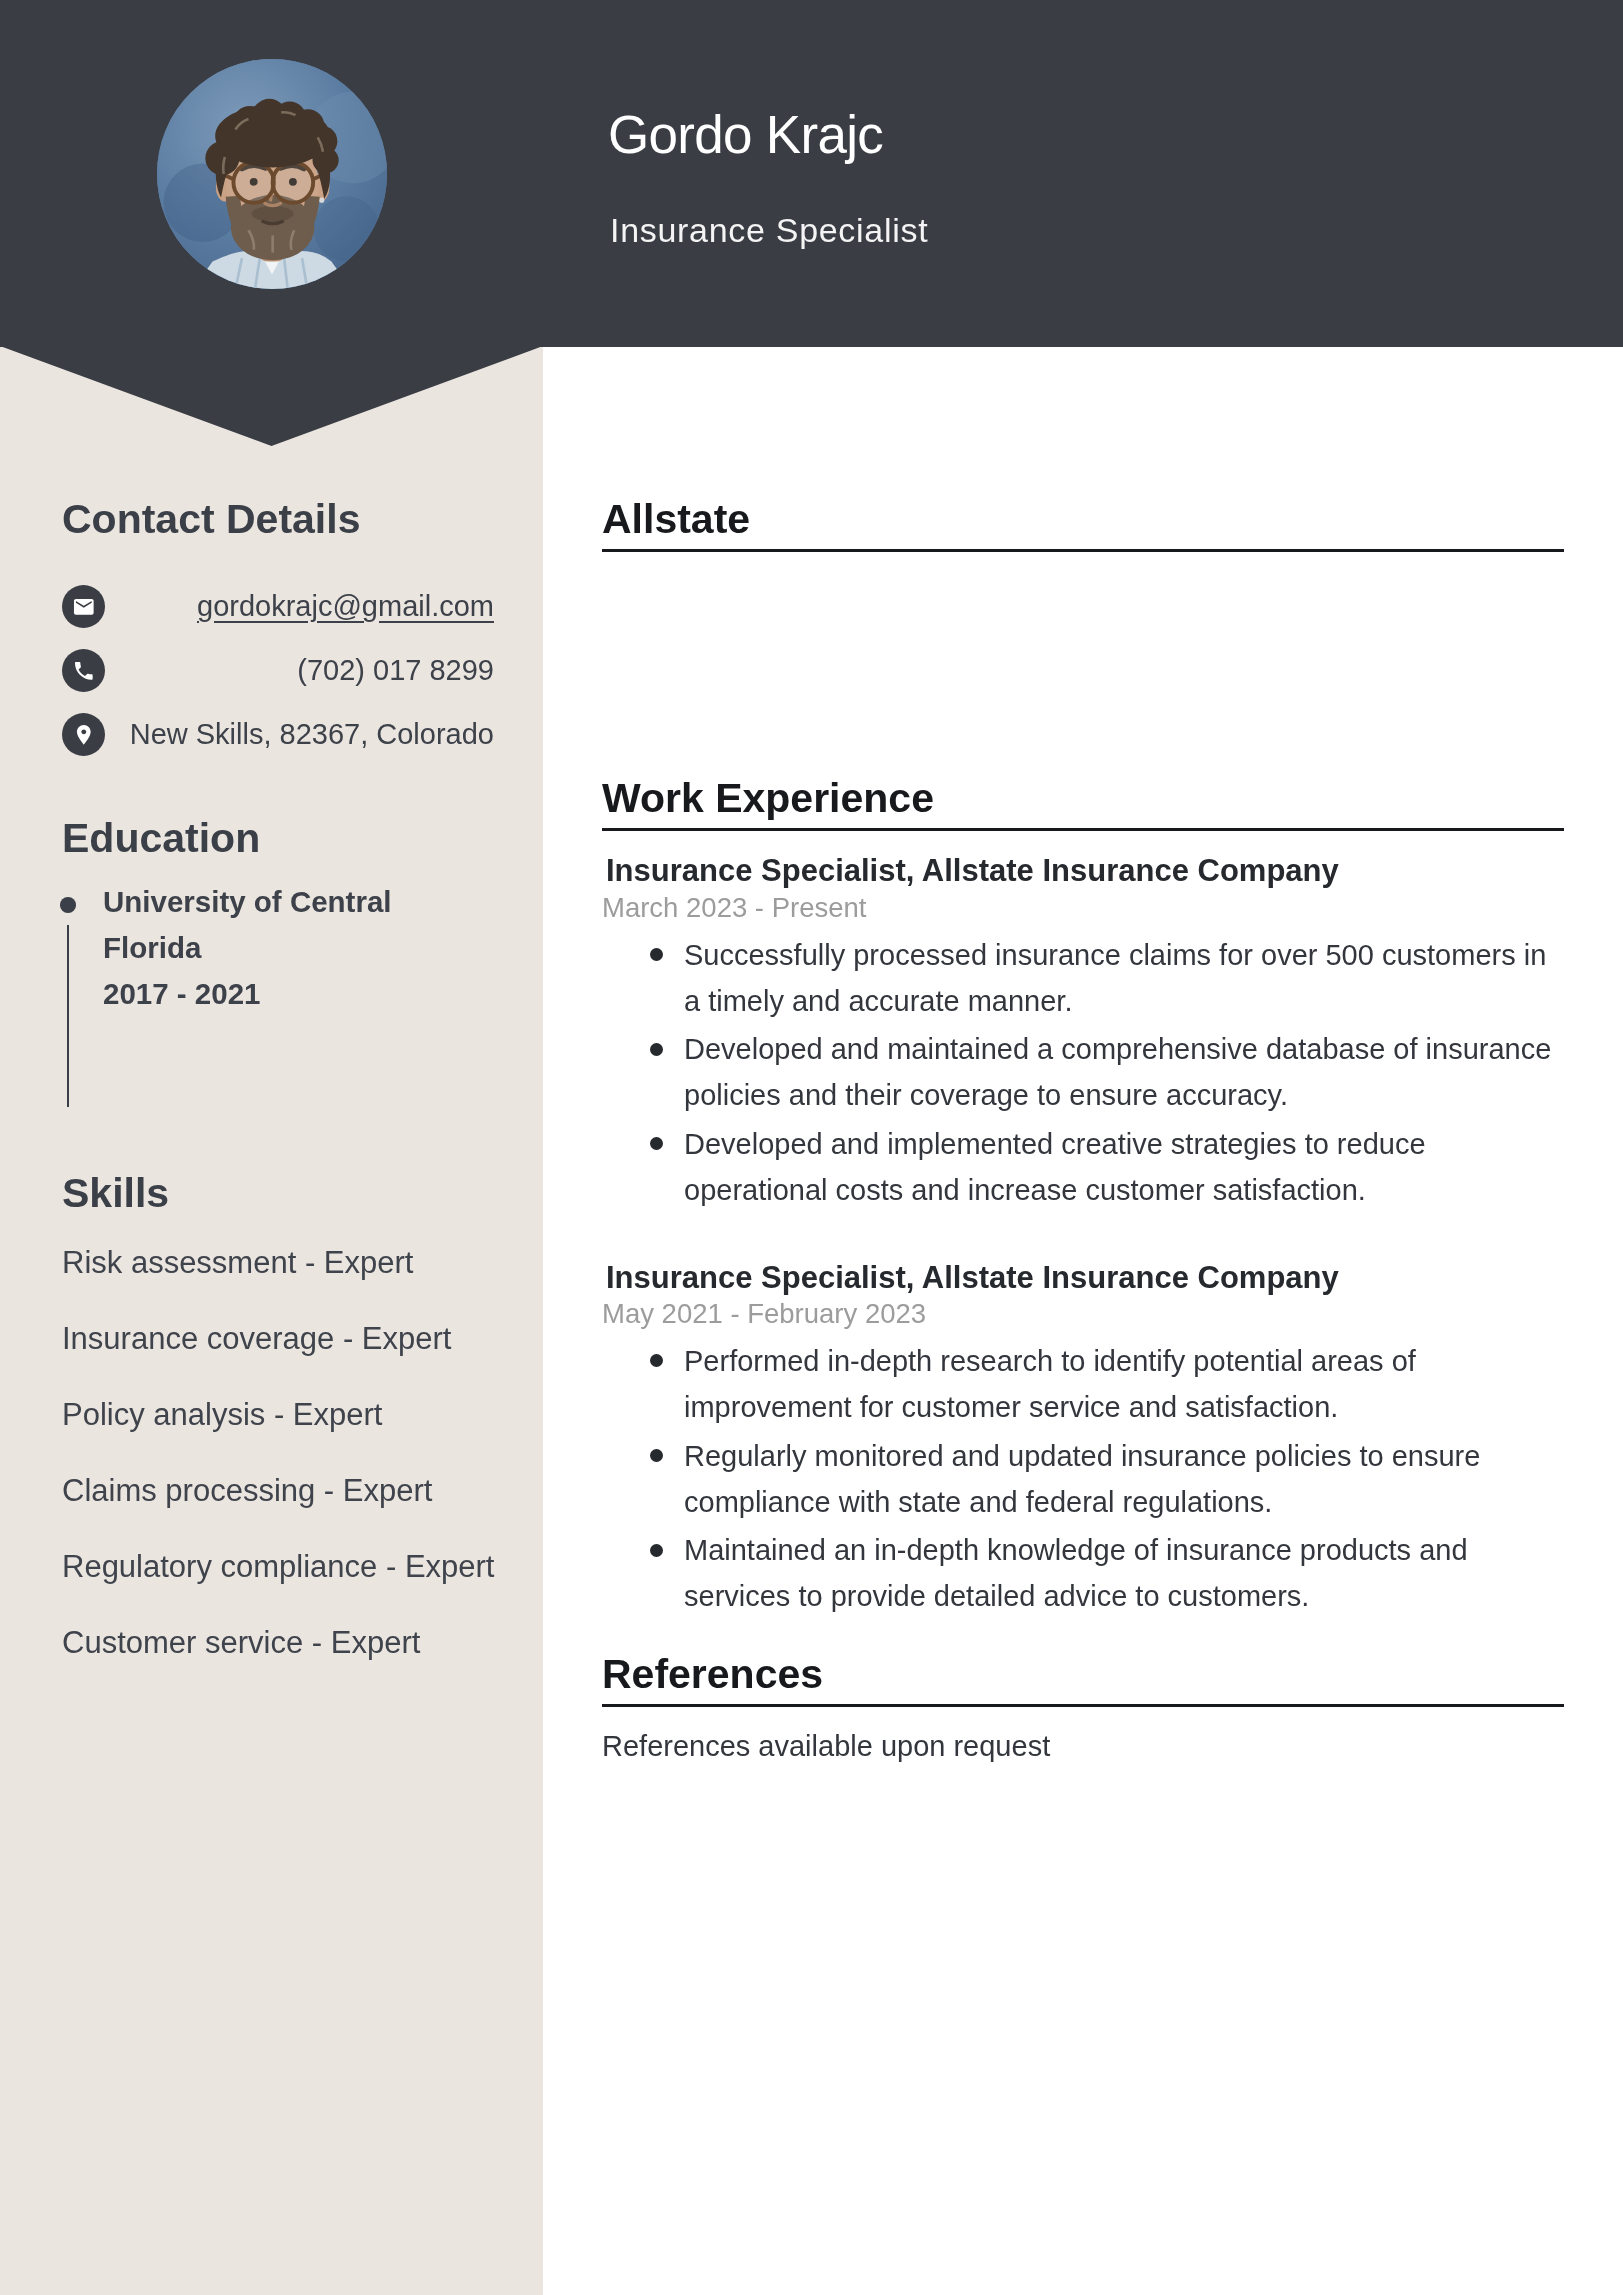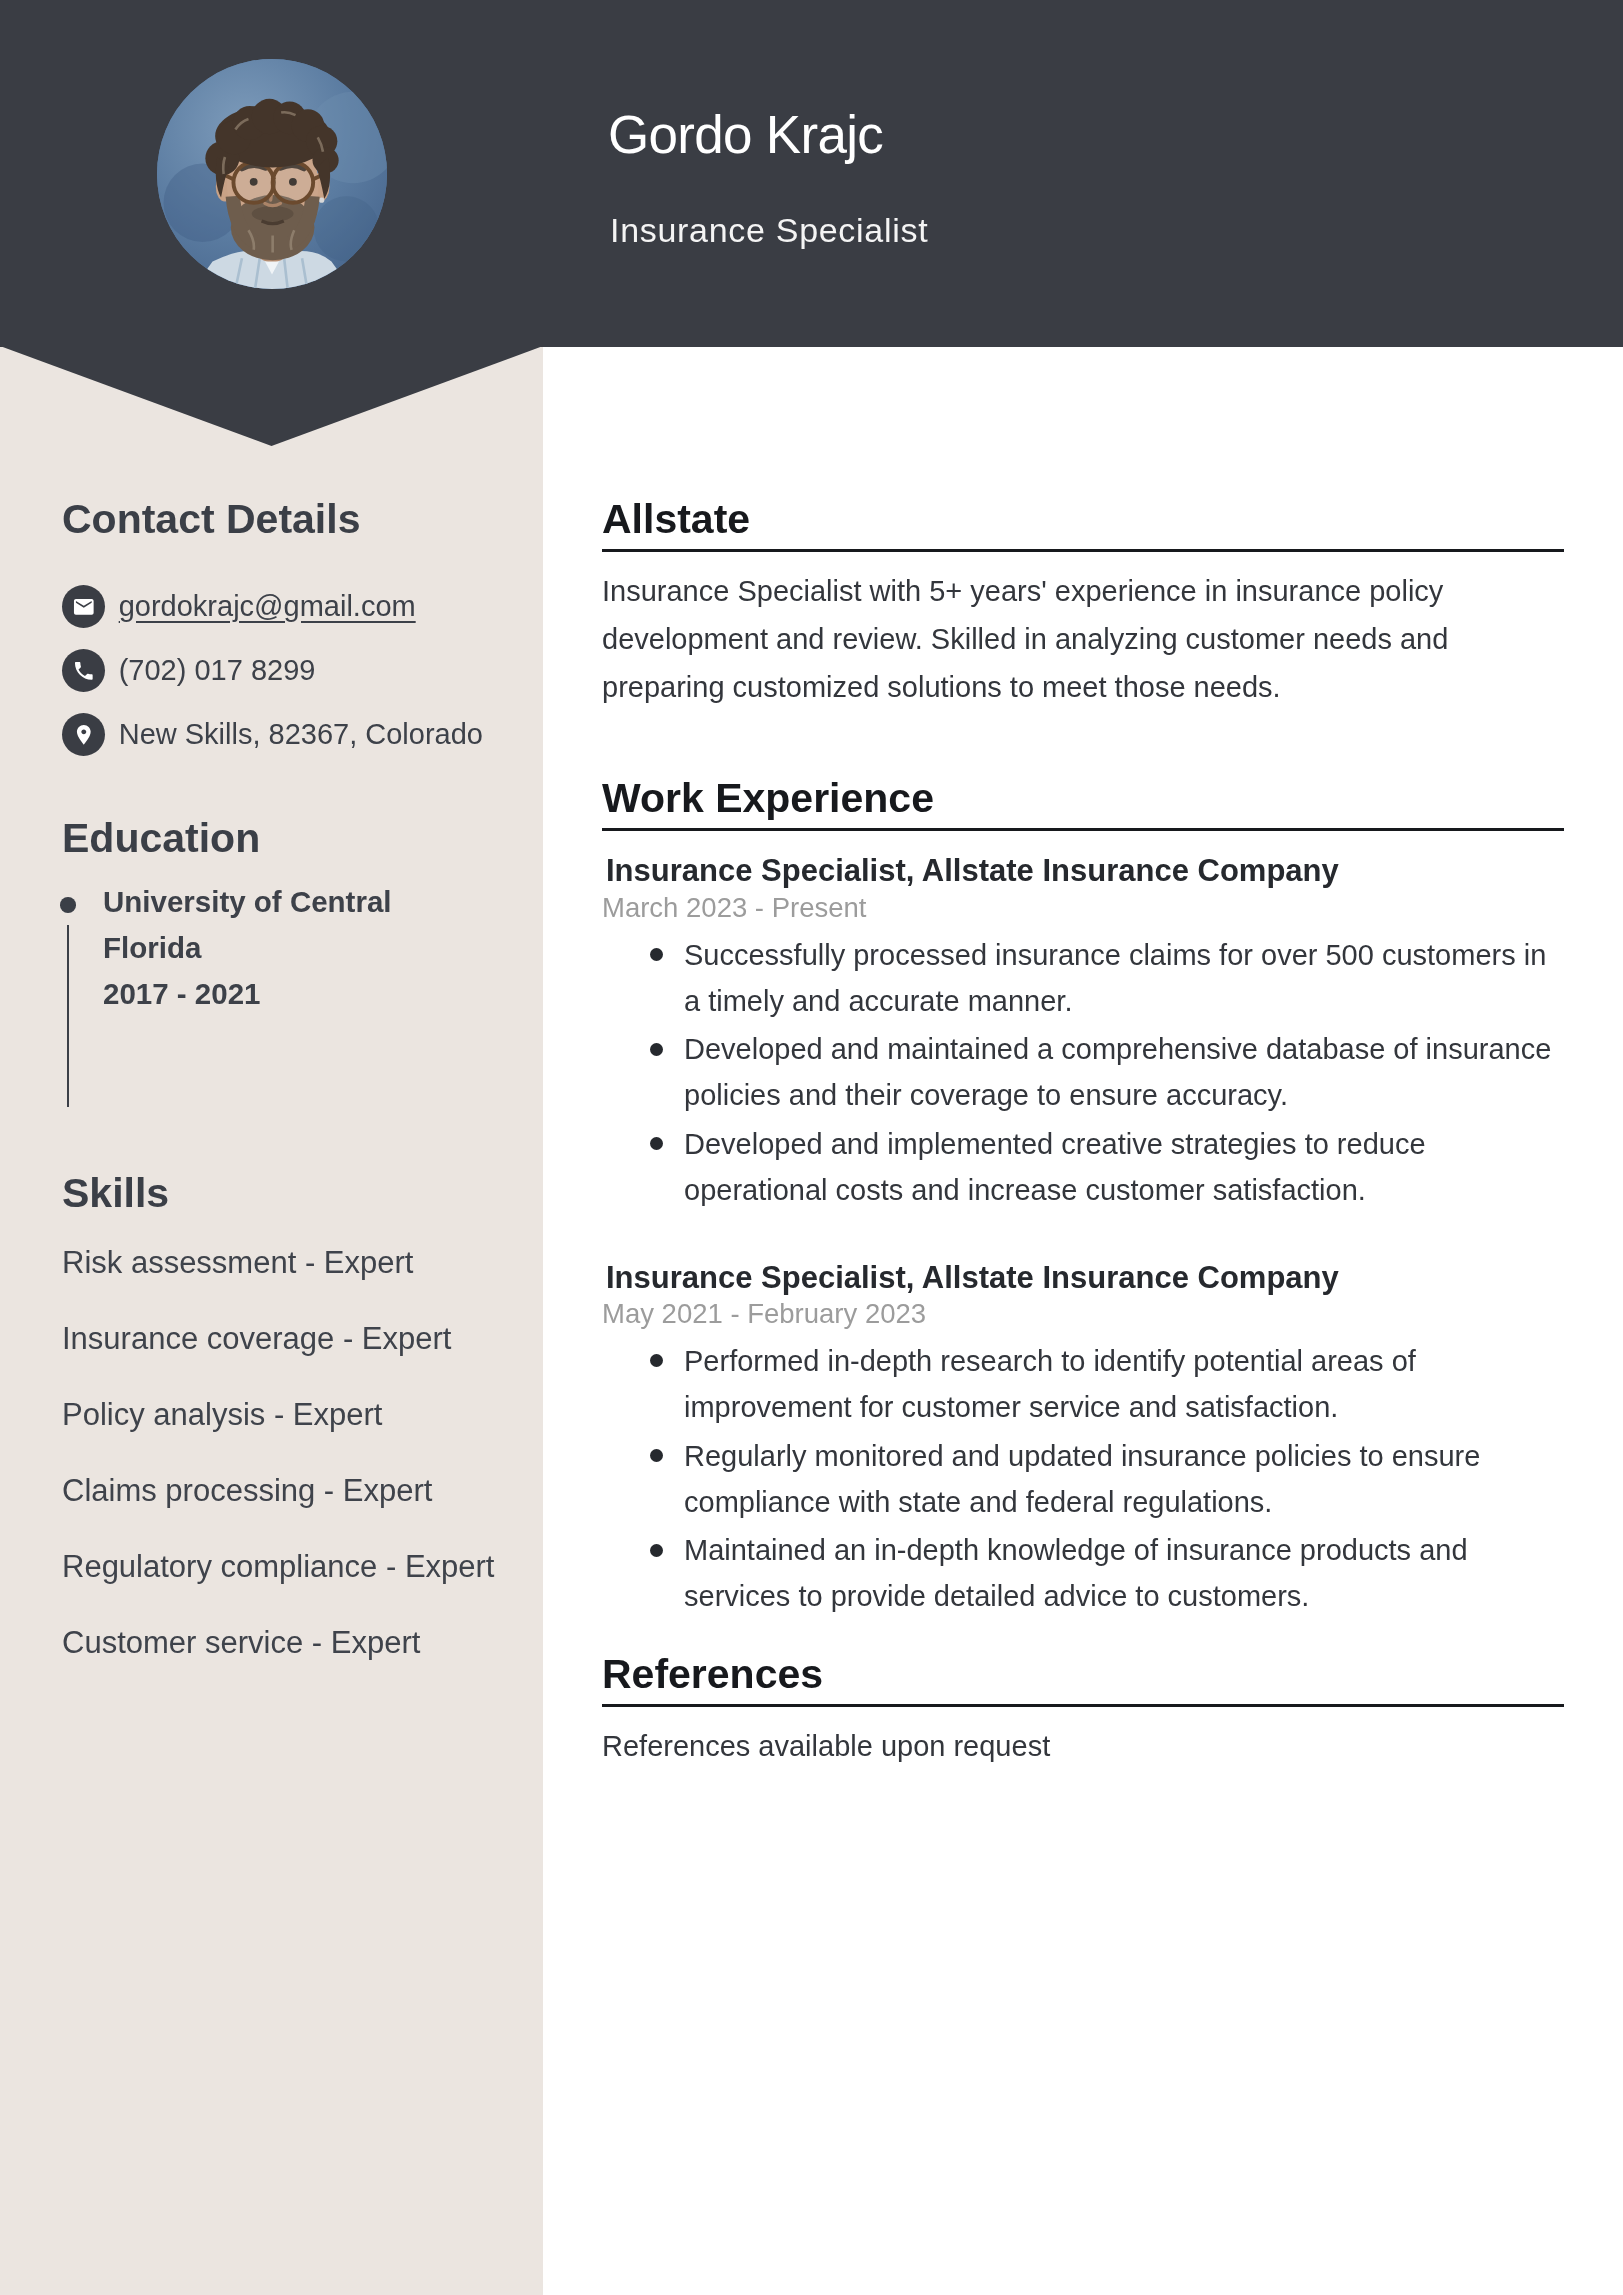--- a/index.html
+++ b/index.html
@@ -18,21 +18,21 @@
   .header-name{position:absolute;left:608px;top:94px;font-size:53px;line-height:82px;font-weight:400;color:#ffffff;letter-spacing:-0.7px;white-space:nowrap;}
   .header-title{position:absolute;left:610px;top:211px;font-size:34px;line-height:38px;font-weight:300;color:#f4f4f4;letter-spacing:0.7px;white-space:nowrap;}
 
   
   .side-heading{position:absolute;left:62px;font-size:41px;line-height:41px;font-weight:700;color:#3b3f47;letter-spacing:0;}
   #contact-heading{top:499px;}
   #education-heading{top:818px;}
   #skills-heading{top:1173px;}
 
   .contact-rows{position:absolute;left:62px;top:585px;width:432px;}
-  .contact-row{display:flex;align-items:center;height:43px;margin-bottom:21px;}
+  .contact-row{display:flex;align-items:center;height:43px;margin-bottom:21px;justify-content:space-between;}
   .icon-circle{flex:0 0 43px;width:43px;height:43px;border-radius:50%;background:#3a3d44;display:flex;align-items:center;justify-content:center;}
   .icon-circle svg{width:23.6px;height:23.6px;fill:#ffffff;}
   .contact-text{margin-left:13.7px;font-size:29px;color:#3d4149;}
   .contact-text a{color:#3d4149;text-decoration:underline;text-underline-offset:5.2px;}
 
   .edu-item{position:absolute;left:60px;top:879px;width:419px;}
   .edu-bullet{position:absolute;left:0;top:18.3px;width:15.7px;height:15.7px;border-radius:50%;background:#3b3f47;}
   .edu-line{position:absolute;left:6.5px;top:46px;width:2.6px;height:182px;background:#3b3f47;}
   .edu-text{margin-left:43px;width:367px;font-size:29.5px;line-height:46px;color:#3d4149;}
   .edu-degree{font-weight:700;}
@@ -185,21 +185,20 @@
     <li>Insurance coverage - Expert</li>
     <li>Policy analysis - Expert</li>
     <li>Claims processing - Expert</li>
     <li>Regulatory compliance - Expert</li>
     <li>Customer service - Expert</li>
   </ul>
 
   <div class="main-col main-section" id="section-summary">
     <h2>Allstate</h2>
     <div class="rule"></div>
-    <p class="body-text">Insurance Specialist with 5+ years' experience in insurance policy development and review. Skilled in analyzing customer needs and preparing customized solutions to meet those needs.</p>
   </div>
 
   <div class="main-col main-section" id="section-work">
     <h2>Work Experience</h2>
     <div class="rule"></div>
 
     <div class="job">
       <h3 class="job-title">Insurance Specialist, Allstate Insurance Company</h3>
       <p class="job-dates">March 2023 - Present</p>
       <ul class="job-bullets">

